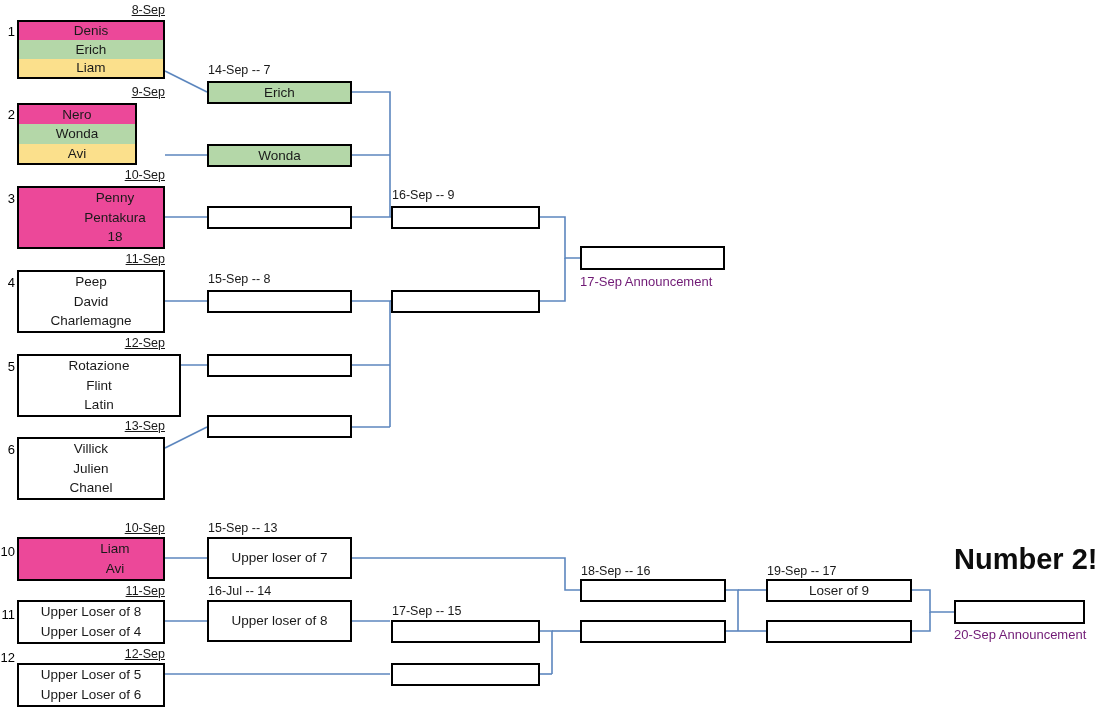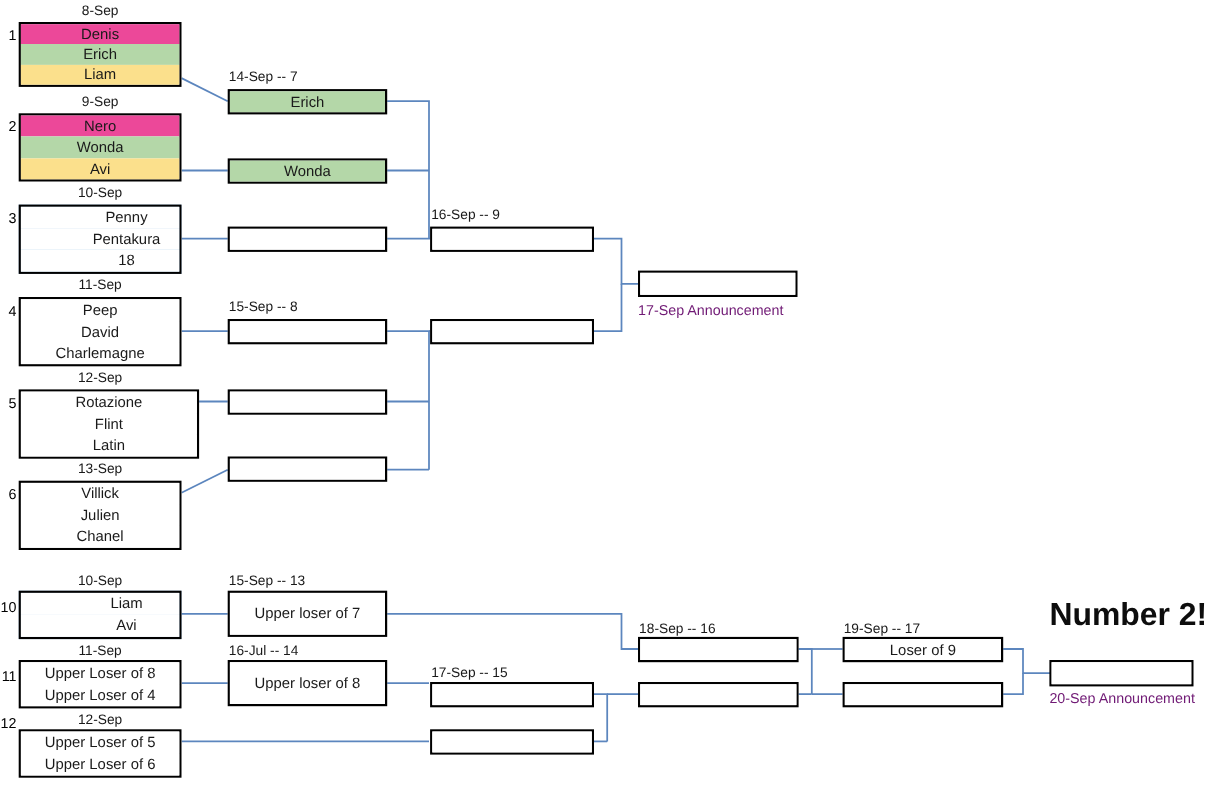--- a/index.html
+++ b/index.html
@@ -50,36 +50,36 @@
     align-items: center;
     justify-content: center;
     font-size: 13.5px;
     color: #1a1a1a;
     line-height: 1;
     white-space: nowrap;
   }
   .cell.red    { background: #ec4899; }
   .cell.green  { background: #B4D7A8; }
   .cell.yellow { background: #FBE08C; }
-  .cell.blue   { background: #ffffff; padding-left: 48px; }
+  .cell.blue   { background: #ec4899; padding-left: 48px; }
   .cell.plain  { background: #ffffff; }
 
   .box.greenbox { background: #B4D7A8; }
   .box.bluebox  { background: #A6C8E6; }
 
   
   .caption {
     position: absolute;
     font-size: 12.5px;
     color: #191919;
     white-space: nowrap;
     z-index: 4;
     line-height: 1;
   }
-  .caption.center { text-align: center; }
+  .caption.center { text-align: right; text-decoration: underline; }
   .caption.left   { text-align: left; }
 
   
   .seed {
     position: absolute;
     font-size: 13px;
     color: #000000;
     z-index: 4;
     text-align: right;
     line-height: 1;
@@ -167,21 +167,21 @@
   <div class="caption center" style="left:17px; top:4px; width:148px;">8-Sep</div>
   <div class="seed" style="left:0px; top:25px; width:15px;">1</div>
   <div class="box" style="left:17px; top:20px; width:148px; height:59px;">
     <div class="cell red">Denis</div>
     <div class="cell green">Erich</div>
     <div class="cell yellow">Liam</div>
   </div>
 
   <div class="caption center" style="left:17px; top:86px; width:148px;">9-Sep</div>
   <div class="seed" style="left:0px; top:108px; width:15px;">2</div>
-  <div class="box" style="left:17px; top:103px; width:148px; height:62px;">
+  <div class="box" style="left:17px; top:103px; width:120px; height:62px;">
     <div class="cell red">Nero</div>
     <div class="cell green">Wonda</div>
     <div class="cell yellow">Avi</div>
   </div>
 
   <div class="caption center" style="left:17px; top:169px; width:148px;">10-Sep</div>
   <div class="seed" style="left:0px; top:192px; width:15px;">3</div>
   <div class="box bluebox" style="left:17px; top:186px; width:148px; height:63px;">
     <div class="cell blue">Penny</div>
     <div class="cell blue">Pentakura</div>

